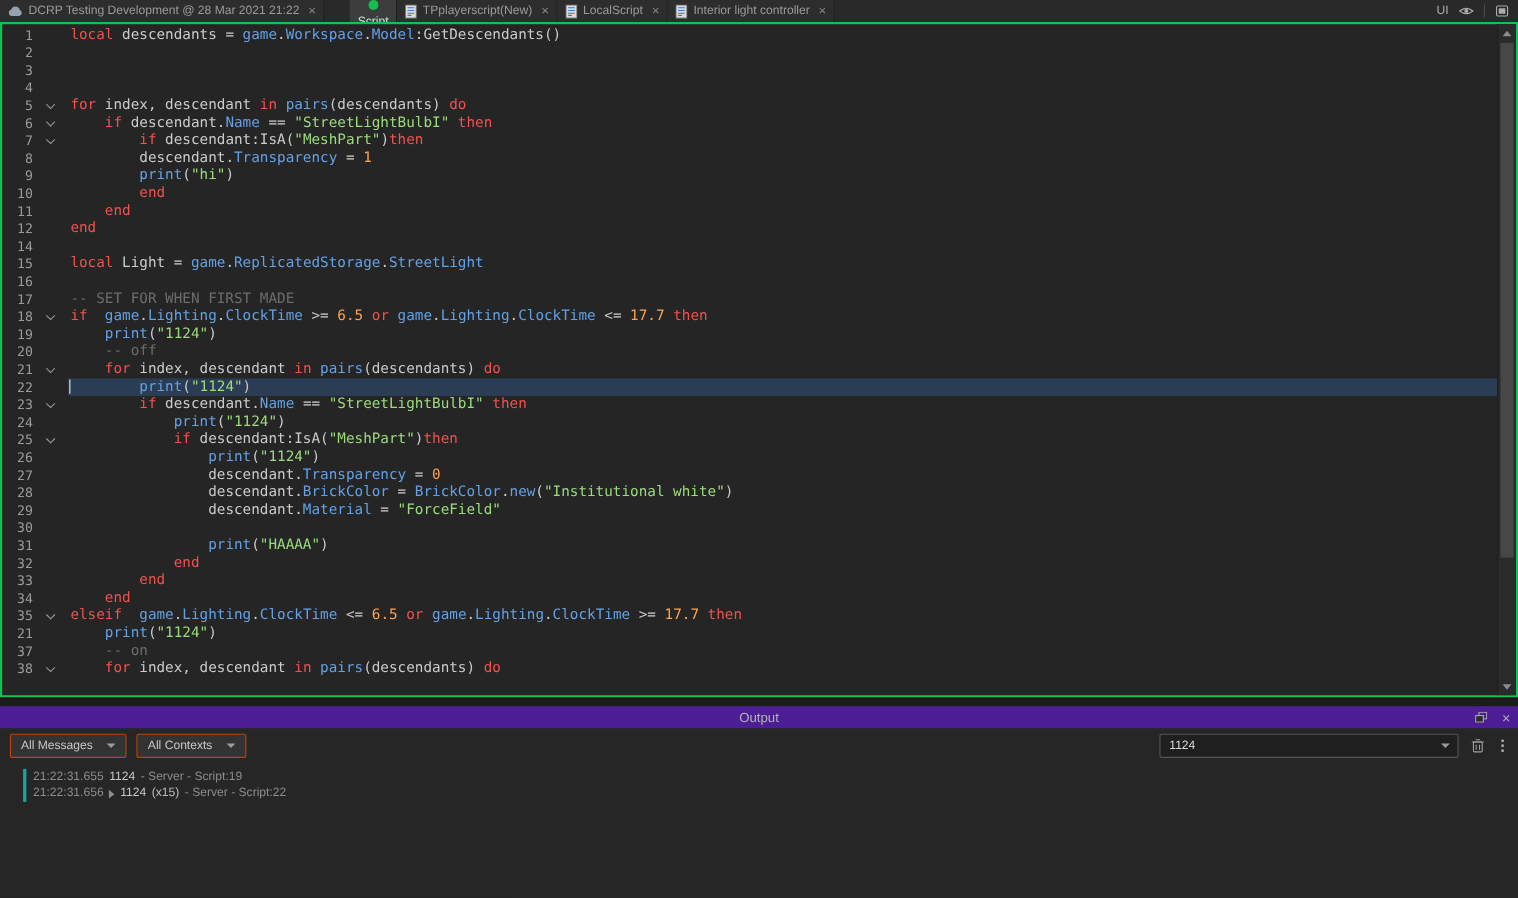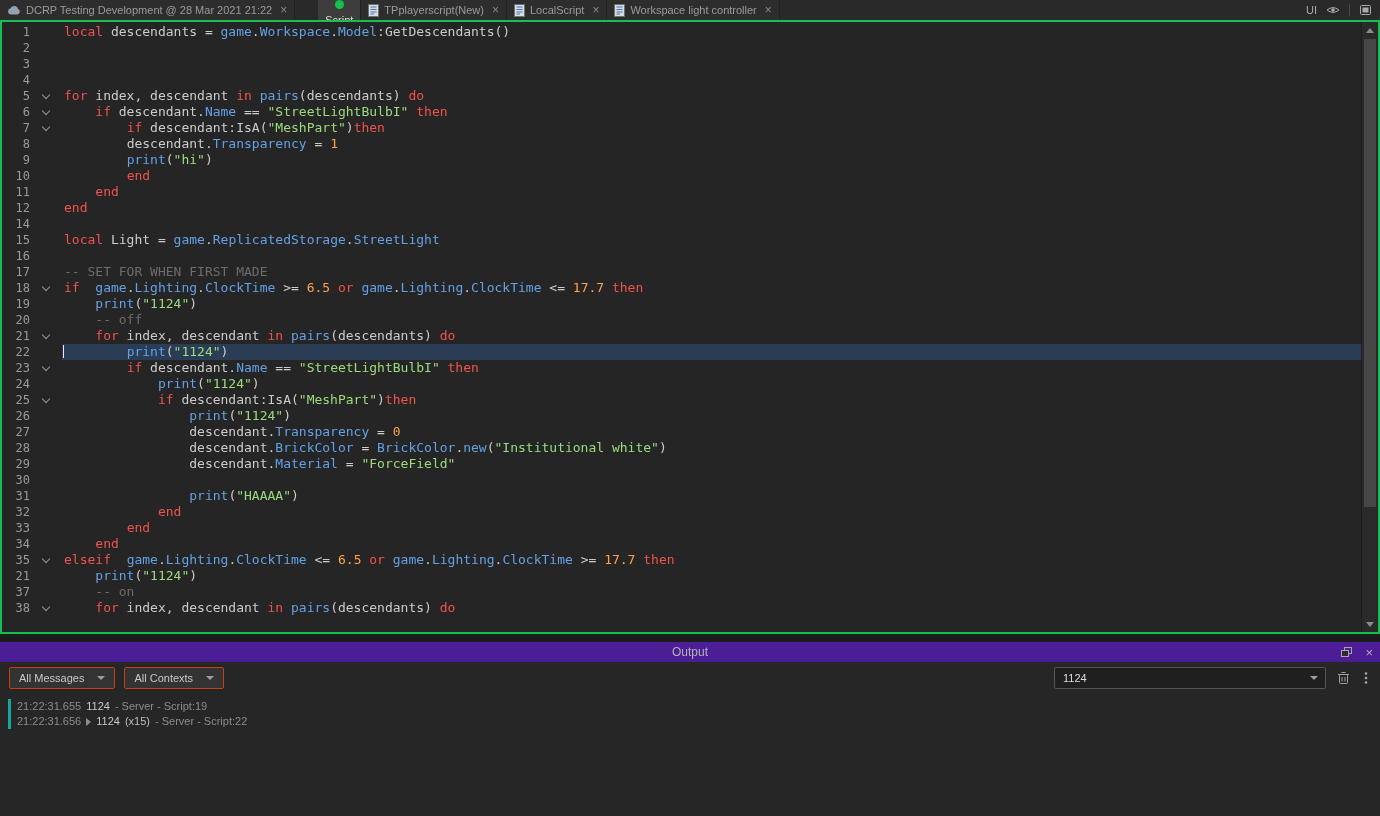--- a/index.html
+++ b/index.html
@@ -57,21 +57,21 @@
   .filter-group{display:flex;gap:9px;}
   .dd-btn{height:22px;background:#333333;border:1px solid #c2410c;border-radius:2px;color:#C8C8C8;
     font-size:11px;display:flex;align-items:center;padding:0 9px;gap:13px;}
   .dd-chev{width:0;height:0;border-left:4px solid transparent;border-right:4px solid transparent;
     border-top:4px solid #9C9C9C;}
   .search-wrap{margin-left:auto;width:272px;height:22px;background:#1F1F1F;border:1px solid #555555;
     border-radius:2px;display:flex;align-items:center;padding-right:7px;}
   .search-input{flex:1;background:transparent;border:none;outline:none;color:#DCDCDC;font-size:11px;
     padding:0 8px;font-family:"Liberation Sans","DejaVu Sans",sans-serif;}
   .tool-icon{display:flex;align-items:center;justify-content:center;padding:0 3px;}
-  .log-area{padding:5px 0 0 8px;}
+  .log-area{padding:5px 0 0 21px;}
   .log-group{border-left:3px solid var(--teal);padding-left:6px;}
   .log-line{font-size:11px;line-height:15px;color:#C8C8C8;display:flex;align-items:center;gap:5px;}
   .log-ts,.log-meta{color:#8C8C8C;}
   .log-count{color:#BDBDBD;}
   .exp-tri{width:0;height:0;border-top:4px solid transparent;border-bottom:4px solid transparent;
     border-left:5px solid #8C8C8C;display:inline-block;}
 </style>
 </head>
 <body>
 
@@ -122,21 +122,21 @@
       <div class="tab">
         <span class="tab-icon">
           <svg width="11" height="13" viewBox="0 0 11 13">
             <rect x="0.5" y="0.5" width="10" height="12" fill="#DCDCDC" stroke="#6E6E6E"></rect>
             <line x1="2.5" y1="3" x2="8.5" y2="3" stroke="#3E79C7"></line>
             <line x1="2.5" y1="5.5" x2="8.5" y2="5.5" stroke="#3E79C7"></line>
             <line x1="2.5" y1="8" x2="8.5" y2="8" stroke="#3E79C7"></line>
             <line x1="2.5" y1="10" x2="6" y2="10" stroke="#3E79C7"></line>
           </svg>
         </span>
-        <span class="tab-label">Workspace light controller</span>
+        <span class="tab-label">Interior light controller</span>
         <span class="tab-close">×</span>
       </div>
     </div>
   <div class="tabbar-right">
     <span>UI</span>
     <span class="tab-icon">
       <svg width="14" height="10" viewBox="0 0 14 10">
           <path d="M1 5 Q7 0.2 13 5 Q7 9.8 1 5 Z" fill="none" stroke="#ABABAB"></path>
           <circle cx="7" cy="5" r="1.8" fill="#ABABAB"></circle>
         </svg>

